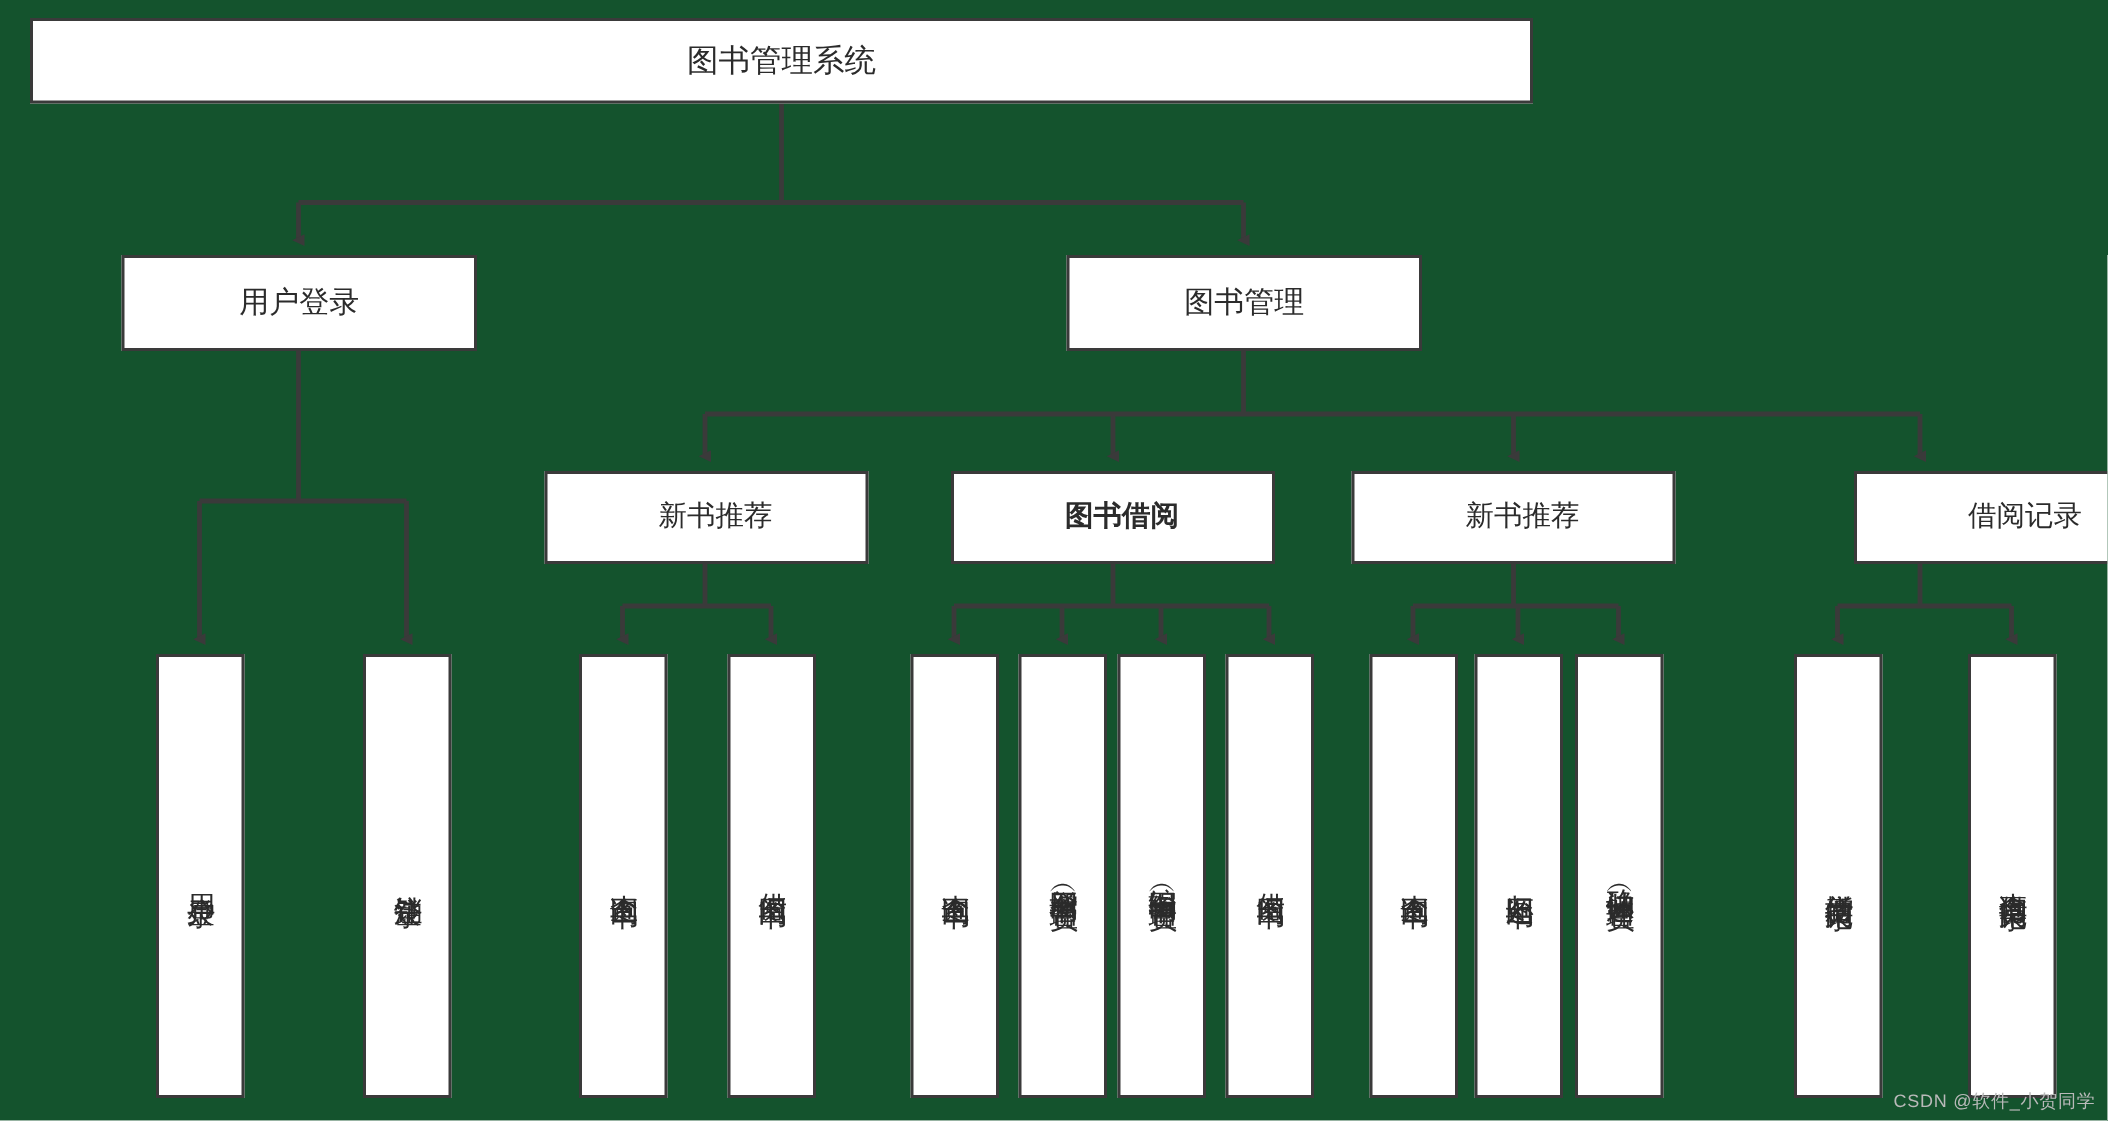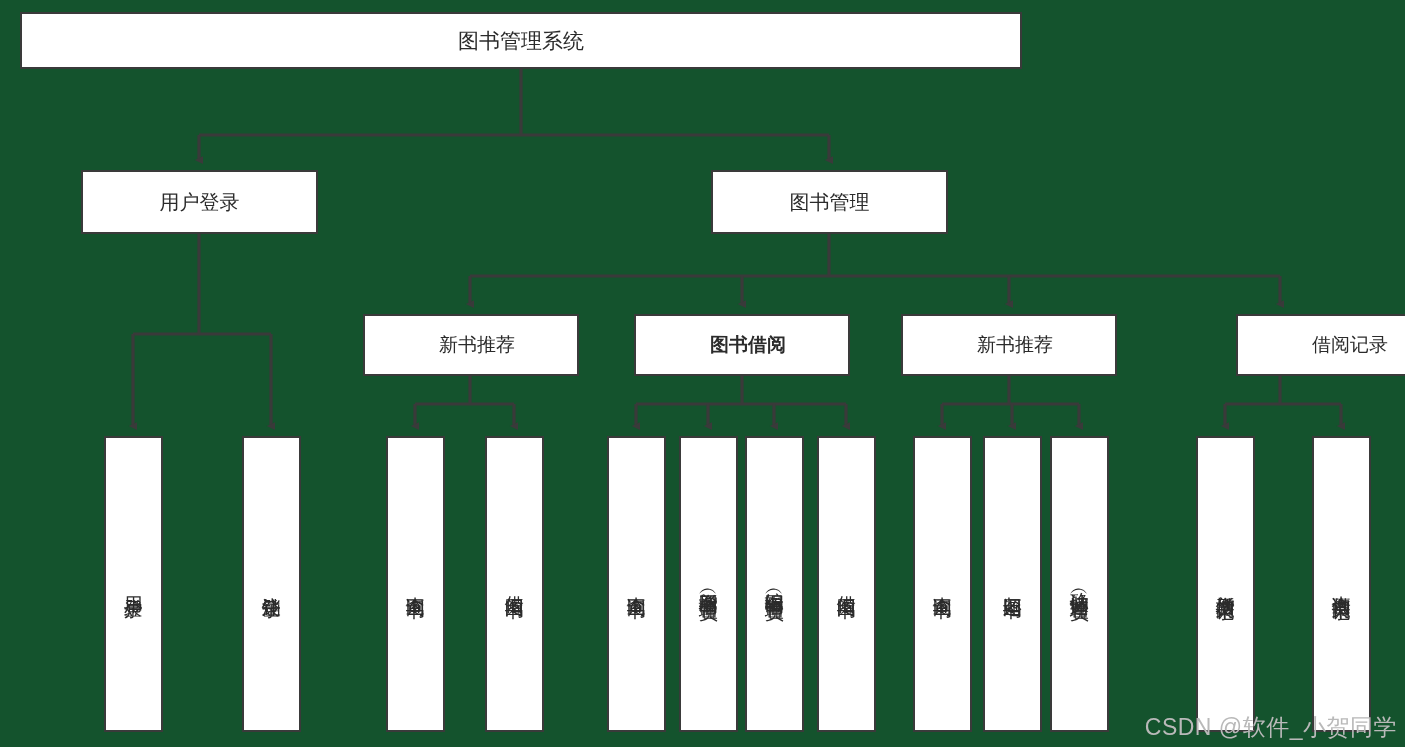--- a/index.html
+++ b/index.html
@@ -54,21 +54,21 @@
     writing-mode: vertical-rl;
     text-orientation: upright;
     letter-spacing: 1.5px;
     display: block;
     white-space: nowrap;
   }
   .watermark {
     position: absolute;
     right: 8px;
     bottom: 4px;
-    font-size: 23px;
+    font-size: 12px;
     color: #b9b9b9;
     letter-spacing: 0.5px;
     white-space: nowrap;
   }
 </style>
 </head>
 <body>
 
 <div id="canvas">
 

